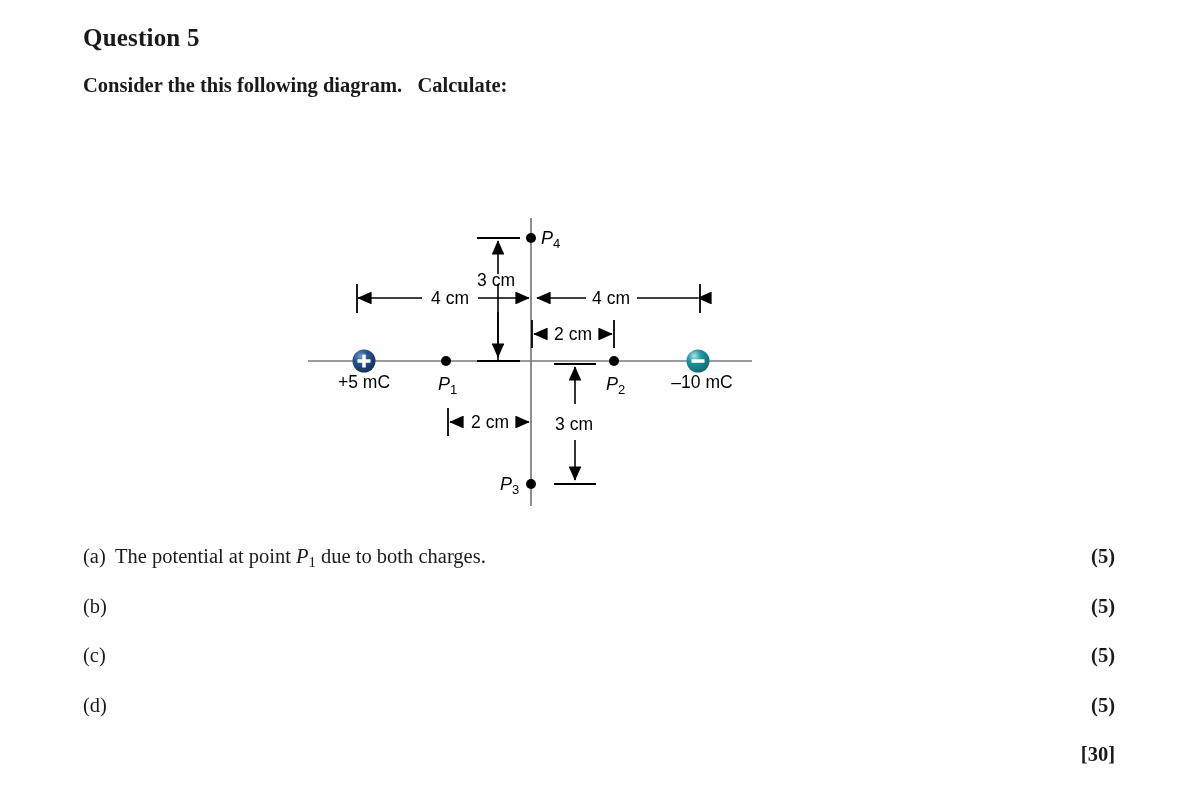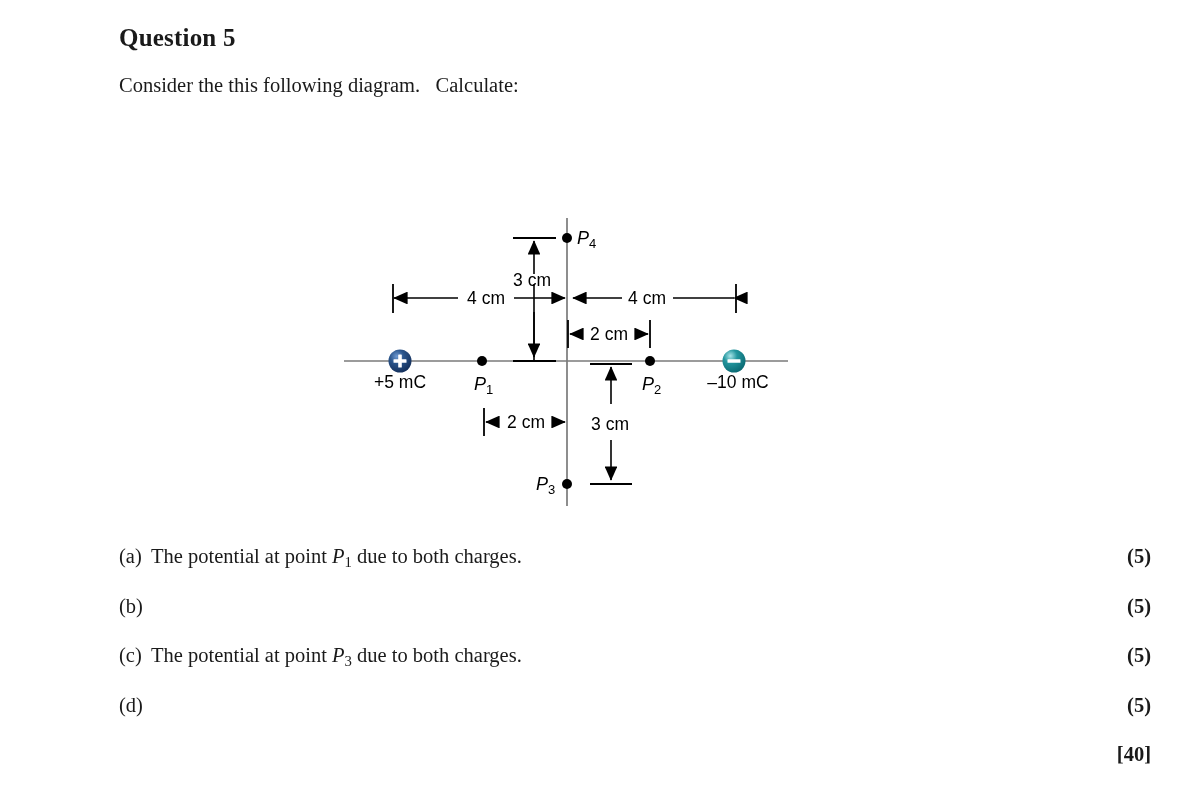--- a/index.html
+++ b/index.html
@@ -11,37 +11,37 @@
     width: 1200px;
     height: 808px;
     position: relative;
     font-family: "Liberation Serif", "DejaVu Serif", serif;
     color: #1a1a1a;
     overflow: hidden;
   }
   .page {
     position: absolute;
     inset: 0;
-    margin-left: 36px;
   }
   
   .q-title {
     position: absolute;
     left: 83px;
     top: 24px;
     font-size: 25px;
     font-weight: bold;
     letter-spacing: 0.2px;
   }
   .q-intro {
     position: absolute;
     left: 83px;
     top: 74px;
     font-size: 20.5px;
     white-space: pre;
+    font-weight: bold;
   }
   
   .figure {
     position: absolute;
     left: 300px;
     top: 212px;
     width: 470px;
     height: 300px;
   }
   .figure svg {
@@ -207,23 +207,22 @@
       <span class="qlabel">(a)</span>
       <span class="qtext"><span>The potential at point </span><span class="mvar">P</span><span class="mvar msub">1</span><span> due to both charges.</span></span>
       <span class="qmarks">(5)</span>
     </div>
     <div class="qrow">
       <span class="qlabel">(b)</span>
       <span class="qmarks">(5)</span>
     </div>
     <div class="qrow">
       <span class="qlabel">(c)</span>
-      <span class="qtext"><span>The potential at point </span><span class="mvar">P</span><span class="mvar msub">3</span><span> due to both charges.</span></span>
       <span class="qmarks">(5)</span>
     </div>
     <div class="qrow">
       <span class="qlabel">(d)</span>
       <span class="qmarks">(5)</span>
     </div>
-    <div class="qtotal">[40]</div>
+    <div class="qtotal">[30]</div>
   </div>
 
 </div>
 
 </body></html>

